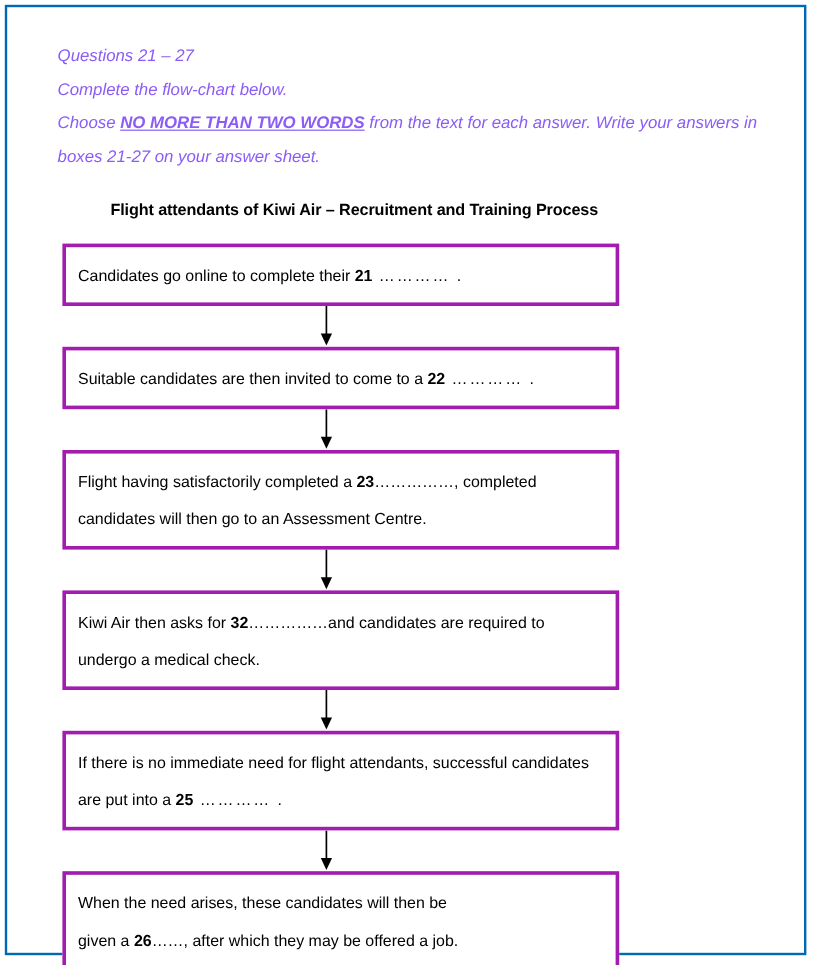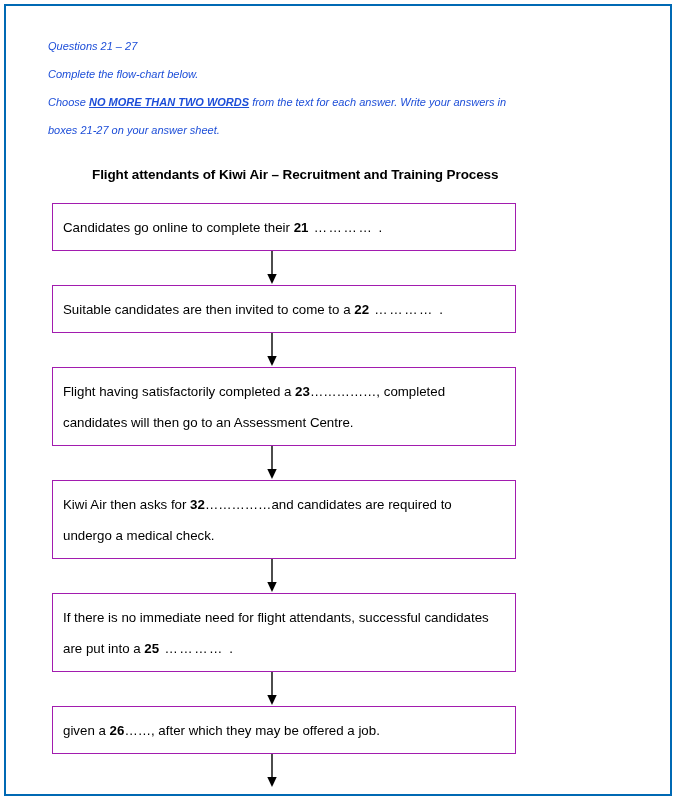--- a/index.html
+++ b/index.html
@@ -27,23 +27,23 @@
   .inner {
     position: absolute;
     left: 42px;
     top: 26px;
     width: 584px;
   }
 
   
   .instructions {
     font-style: italic;
-    font-size: 11px;
+    font-size: 14px;
     line-height: 28px;
-    color: #1d4ed8;
+    color: #8b5cf6;
   }
   .instructions p {
     margin: 0;
     white-space: normal;
   }
   .instructions .strong {
     font-weight: bold;
     font-style: italic;
     text-decoration: underline;
   }
@@ -57,21 +57,21 @@
     letter-spacing: -0.1px;
   }
 
   
   .flow {
     margin-top: 21px;
     width: 464px;
     margin-left: 4px;
   }
   .fbox {
-    border: 1px solid #a21caf;
+    border: 3px solid #a21caf;
     box-sizing: border-box;
     width: 464px;
     padding: 8px 10px 7px 10px;
     font-size: 13.3px;
     line-height: 31px;
     background: #ffffff;
   }
   .fbox .line {
     white-space: nowrap;
   }
@@ -162,20 +162,21 @@
           <div class="line"><span>If there is no immediate need for flight attendants, successful candidates</span></div>
           <div class="line"><span>are put into a </span><b>25</b><span class="dots-wide"> ………… .</span></div>
         </div>
         <div class="arrow-wrap">
           <svg width="18" height="34" viewBox="0 0 18 34">
             <line x1="9" y1="0" x2="9" y2="25" stroke="#000" stroke-width="1.4"></line>
             <polygon points="9,33 4.3,23 13.7,23" fill="#000"></polygon>
           </svg>
         </div>
         <div class="fbox">
+          <div class="line"><span>When the need arises, these candidates will then be</span></div>
           <div class="line"><span>given a </span><b>26</b><span class="dots-tight">……, after which they may be offered a job.</span></div>
         </div>
         <div class="arrow-wrap">
           <svg width="18" height="34" viewBox="0 0 18 34">
             <line x1="9" y1="0" x2="9" y2="25" stroke="#000" stroke-width="1.4"></line>
             <polygon points="9,33 4.3,23 13.7,23" fill="#000"></polygon>
           </svg>
         </div>
       </div>
 

